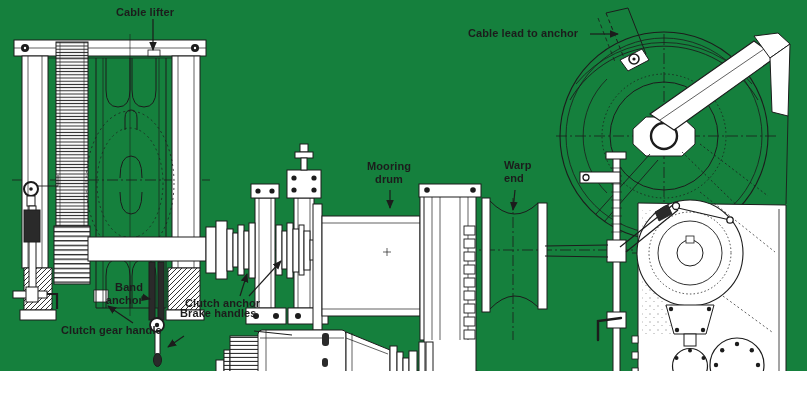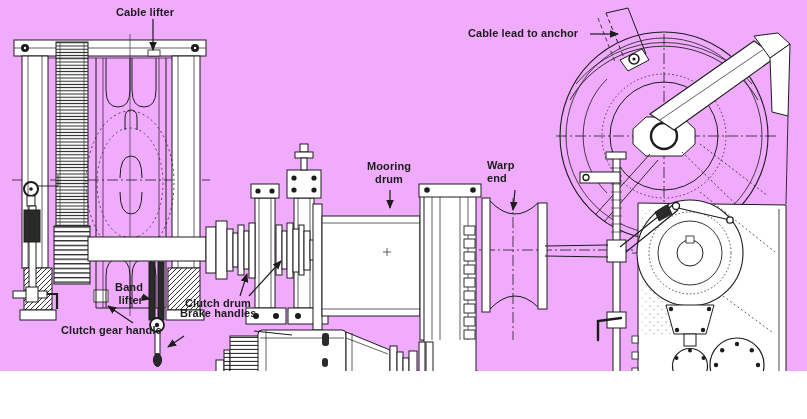--- a/index.html
+++ b/index.html
@@ -1,16 +1,16 @@
 <!DOCTYPE html>
 <html><head>
 <meta charset="utf-8">
 <style>
   html,body{margin:0;padding:0;background:#ffffff;}
-  #stage{position:relative;width:807px;height:371px;background:#f0abfc;overflow:hidden;
+  #stage{position:relative;width:807px;height:371px;background:#15803d;overflow:hidden;
          font-family:"Liberation Sans",sans-serif;color:#1c1c1c;}
   #drawing{position:absolute;left:0;top:0;}
   .lbl{position:absolute;font-weight:bold;font-size:11px;line-height:1.18;
        white-space:pre-line;color:#1c1c1c;letter-spacing:0.1px;}
   .caption{position:absolute;left:28px;top:405px;font-weight:bold;font-size:13.5px;color:#111;}
   .caption .cap-title{margin-left:9px;}
 </style>
 </head>
 <body>
 
@@ -371,22 +371,22 @@
       <line x1="184" y1="336" x2="168" y2="347" marker-end="url(#ah)"></line>
       <line x1="254" y1="331" x2="292" y2="335" stroke-width="1"></line>
     </g>
   </g>
 </svg>
 
 <div class="lbl" style="left:116px;top:6px;">Cable lifter</div>
 <div class="lbl" style="left:468px;top:27px;text-align:center;">Cable lead to anchor</div>
 <div class="lbl" style="left:367px;top:160px;text-align:center;">Mooring
 drum</div>
-<div class="lbl" style="left:487px;top:159px;">Warp
+<div class="lbl" style="left:504px;top:159px;">Warp
 end</div>
 <div class="lbl" style="left:100px;top:281px;width:43px;text-align:right;">Band
-lifter</div>
-<div class="lbl" style="left:185px;top:297px;">Clutch drum</div>
+anchor</div>
+<div class="lbl" style="left:185px;top:297px;">Clutch anchor</div>
 <div class="lbl" style="left:33px;top:324px;margin-left:28px;">Clutch gear handle</div>
 <div class="lbl" style="left:180px;top:307px;">Brake handles</div>
 
 
 </div>
 
 </body></html>

